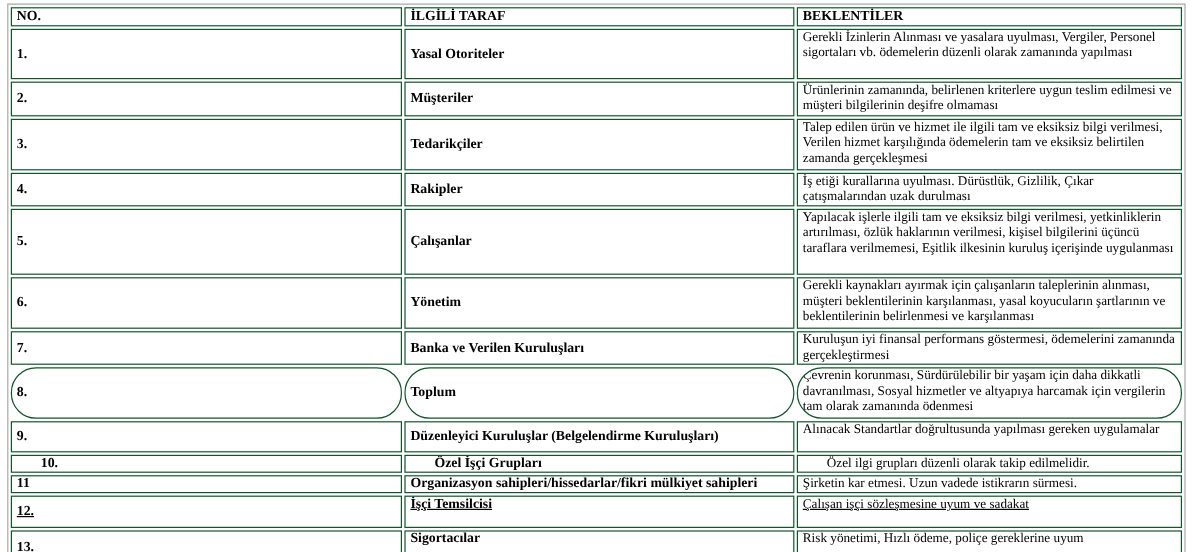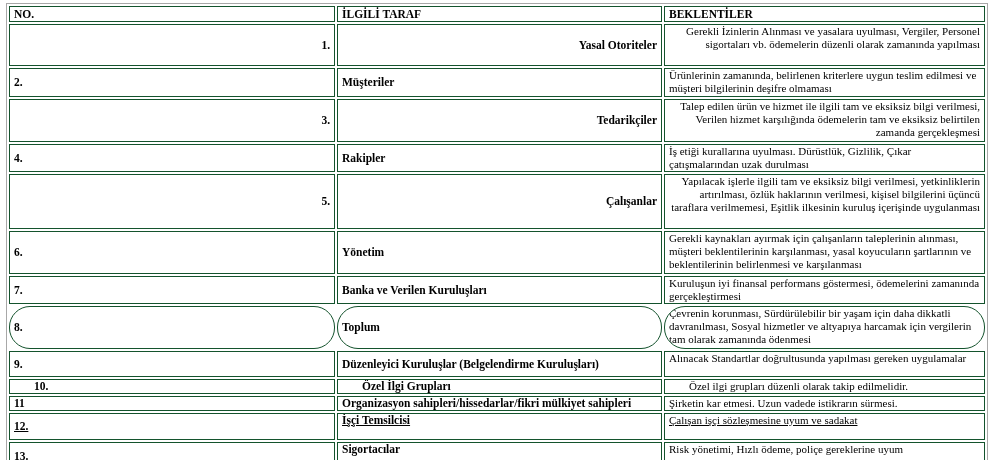--- a/index.html
+++ b/index.html
@@ -53,25 +53,25 @@
   }
   td.party {
     font-weight: bold;
     font-size: 11.5px;
     vertical-align: middle;
   }
   td.exp {
     vertical-align: top;
   }
   
-  tbody tr:nth-child(1)  td { height: 40px; text-align: right; }
+  tbody tr:nth-child(1)  td { height: 40px; }
   tbody tr:nth-child(2)  td { height: 27px; }
-  tbody tr:nth-child(3)  td { height: 41px; text-align: right; }
+  tbody tr:nth-child(3)  td { height: 41px; }
   tbody tr:nth-child(4)  td { height: 26px; }
-  tbody tr:nth-child(5)  td { height: 53px; text-align: right; }
+  tbody tr:nth-child(5)  td { height: 53px; }
   tbody tr:nth-child(6)  td { height: 41px; margin-top: 48px; }
   tbody tr:nth-child(7)  td { height: 25px; }
   tbody tr:nth-child(8)  td { height: 41px; border-radius: 21px; }
   tbody tr:nth-child(9)  td { height: 24px; }
   tbody tr:nth-child(10) td { height: 12px; padding-left: 24px; }
   tbody tr:nth-child(11) td { height: 12px; }
   tbody tr:nth-child(12) td { height: 25px; text-decoration: underline; }
   tbody tr:nth-child(13) td { height: 27px; }
   
   tbody tr:nth-child(12) td.party,
@@ -135,21 +135,21 @@
     <td class="party">Toplum</td>
     <td class="exp">Çevrenin korunması, Sürdürülebilir bir yaşam için daha dikkatli davranılması, Sosyal hizmetler ve altyapıya harcamak için vergilerin tam olarak zamanında ödenmesi</td>
   </tr>
         <tr>
     <td class="no">9.</td>
     <td class="party">Düzenleyici Kuruluşlar (Belgelendirme Kuruluşları)</td>
     <td class="exp">Alınacak Standartlar doğrultusunda yapılması gereken uygulamalar</td>
   </tr>
         <tr>
     <td class="no">10.</td>
-    <td class="party">Özel İlgi Grupları</td>
+    <td class="party">Özel İşçi Grupları</td>
     <td class="exp">Özel ilgi grupları düzenli olarak takip edilmelidir.</td>
   </tr>
         <tr>
     <td class="no">11</td>
     <td class="party">Organizasyon sahipleri/hissedarlar/fikri mülkiyet sahipleri</td>
     <td class="exp">Şirketin kar etmesi. Uzun vadede istikrarın sürmesi.</td>
   </tr>
         <tr>
     <td class="no">12.</td>
     <td class="party">İşçi Temsilcisi</td>

